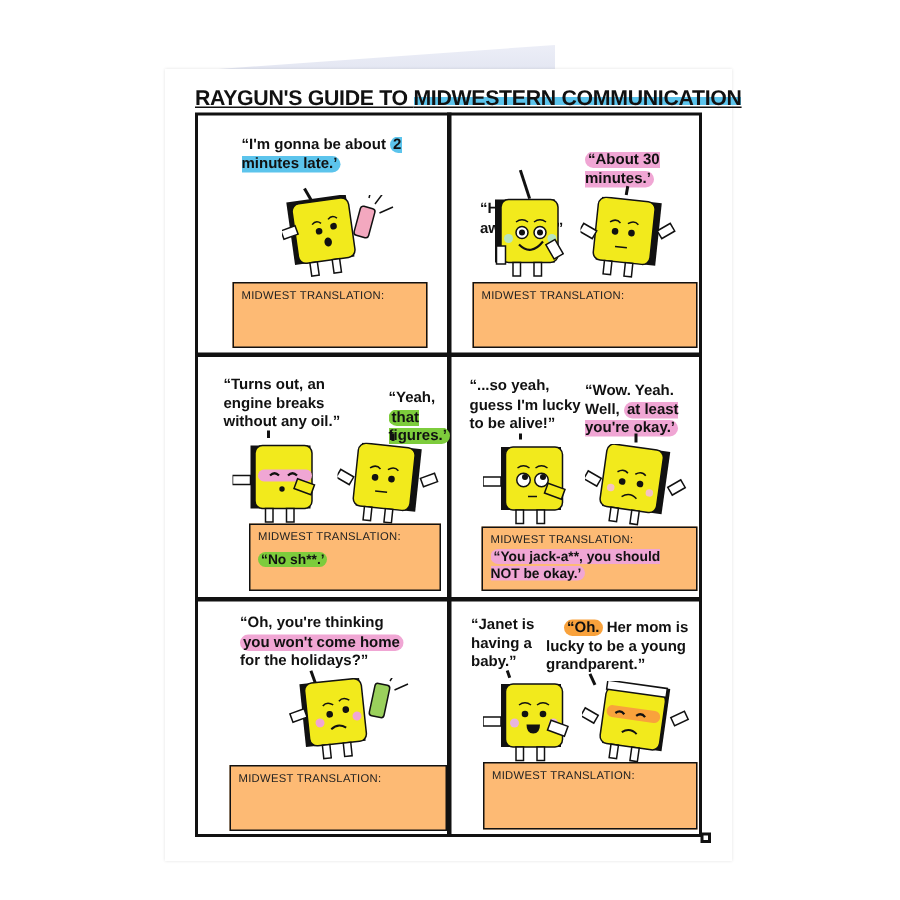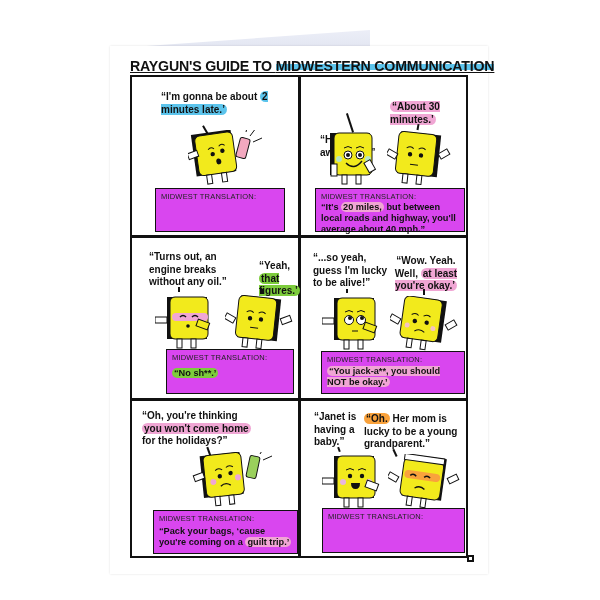--- a/index.html
+++ b/index.html
@@ -11,22 +11,22 @@
   .grid{position:absolute;left:130px;top:75px;width:338px;height:483px;border:2.5px solid #111;box-sizing:border-box;}
   .vline{position:absolute;left:298px;top:75px;width:2.5px;height:483px;background:#111;}
   .hline{position:absolute;left:130px;width:338px;height:2.5px;background:#111;}
   .logo{position:absolute;left:467px;top:555px;width:7px;height:7px;background:#111;}
   .logo:after{content:"";position:absolute;left:2px;top:2px;width:3px;height:3px;background:#fff;}
   .bubble{position:absolute;font-weight:bold;font-size:10px;line-height:12.5px;color:#111;}
   .tail{position:absolute;width:1.5px;background:#111;}
   .hl-blue{background:#5cc4ec;border-radius:6px;padding:0 2px;}
   .hl-pink{background:#f0a6d4;border-radius:6px;padding:0 2px;}
   .hl-green{background:#7dcc3c;border-radius:6px;padding:0 2px;}
-  .hl-orange{background:#f9a23c;border-radius:6px;padding:0 2px;}
-  .tbox{position:absolute;border:1.5px solid #111;background:#d946ef;padding:3px 5px;box-sizing:border-box;}
+  .hl-orange{background:#f9a23c;border-radius:6px;padding:0 2px;margin-left:12px;}
+  .tbox{position:absolute;border:1.5px solid #111;background:#fdba74;padding:3px 5px;box-sizing:border-box;}
   .tlabel{font-size:7.5px;color:#222;letter-spacing:0.2px;display:block;margin-bottom:1px;}
   .ttext{font-size:9.2px;font-weight:bold;line-height:11px;color:#111;}
   .char{position:absolute;}
 </style>
 </head>
 <body>
 
 <div class="backflap"></div>
 <div class="card"></div>
 
@@ -106,21 +106,20 @@
       <path d="M19 18 q4 -3 7 0 M31 18 q4 -3 7 0" stroke="#111" fill="none"></path>
       <path d="M24 34 h8" stroke="#111"></path>
       <rect x="18" y="44" width="5" height="9" fill="#fff" stroke="#111"></rect>
       <rect x="32" y="44" width="5" height="9" fill="#fff" stroke="#111"></rect>
     </g>
     <rect x="0" y="20" width="10" height="6" fill="#fff" stroke="#111" transform="rotate(30 5 23)"></rect>
     <rect x="52" y="20" width="10" height="6" fill="#fff" stroke="#111" transform="rotate(-30 57 23)"></rect>
   </svg>
   <div class="tbox" style="left:315px;top:188px;width:150px;height:44px;">
     <span class="tlabel">MIDWEST TRANSLATION:</span>
-    <div class="ttext"><span>“It's </span><span class="hl-pink">20 miles,</span><span> but between local roads and highway, you'll average about 40 mph.”</span></div>
   </div>
 </div>
 
 <div>
   <div class="bubble" style="left:149px;top:251px;width:82px;"><span>“Turns out, an engine breaks without any oil.”</span></div>
   <div class="tail" style="left:178px;top:287px;height:5px;"></div>
   <div class="bubble" style="left:243px;top:260px;width:52px;margin-left:16px;"><span>“Yeah, </span><span class="hl-green">that figures.’</span></div>
   <div class="tail" style="left:261px;top:289px;height:5px;"></div>
   <svg class="char" style="left:155px;top:295px" width="70" height="56" viewBox="0 0 70 56">
     <rect x="12" y="2" width="40" height="42" fill="#111"></rect>
@@ -149,21 +148,21 @@
   </svg>
   <div class="tbox" style="left:166px;top:349px;width:128px;height:45px;">
     <span class="tlabel">MIDWEST TRANSLATION:</span>
     <div class="ttext" style="margin-top:6px"><span class="hl-green">“No sh**.’</span></div>
   </div>
 </div>
 
 <div>
   <div class="bubble" style="left:313px;top:252px;width:82px;"><span>“...so yeah, guess I'm lucky to be alive!”</span></div>
   <div class="tail" style="left:346px;top:289px;height:4px;"></div>
-  <div class="bubble" style="left:390px;top:255px;width:72px;text-align:center;"><span>“Wow. Yeah. Well, </span><span class="hl-pink">at least you're okay.’</span></div>
+  <div class="bubble" style="left:390px;top:255px;width:72px;"><span>“Wow. Yeah. Well, </span><span class="hl-pink">at least you're okay.’</span></div>
   <div class="tail" style="left:423px;top:289px;height:6px;"></div>
   <svg class="char" style="left:322px;top:296px" width="70" height="56" viewBox="0 0 70 56">
     <rect x="12" y="2" width="40" height="42" fill="#111"></rect>
     <rect x="15" y="2" width="38" height="42" rx="5" fill="#f2ea1c" stroke="#111"></rect>
     <circle cx="27" cy="24" r="4.5" fill="#fff" stroke="#111"></circle>
       <circle cx="28" cy="22" r="2" fill="#111"></circle>
     <circle cx="39" cy="24" r="4.5" fill="#fff" stroke="#111"></circle>
       <circle cx="40" cy="22" r="2" fill="#111"></circle>
     <path d="M23 16 q4 -3 8 0 M35 16 q4 -3 8 0" stroke="#111" fill="none"></path>
     <path d="M30 35 h6" stroke="#111"></path>
@@ -188,42 +187,41 @@
     <rect x="0" y="20" width="10" height="6" fill="#fff" stroke="#111" transform="rotate(30 5 23)"></rect>
     <rect x="56" y="26" width="10" height="6" fill="#fff" stroke="#111" transform="rotate(-30 61 29)"></rect>
   </svg>
   <div class="tbox" style="left:321px;top:351px;width:144px;height:43px;">
     <span class="tlabel">MIDWEST TRANSLATION:</span>
     <div class="ttext" style="margin-top:2px"><span class="hl-pink">“You jack-a**, you should NOT be okay.’</span></div>
   </div>
 </div>
 
 <div>
-  <div class="bubble" style="left:142px;top:410px;width:115px;"><span>“Oh, you're thinking </span><span class="hl-pink">you won't come home</span><span> for the holidays?”</span></div>
+  <div class="bubble" style="left:160px;top:410px;width:115px;"><span>“Oh, you're thinking </span><span class="hl-pink">you won't come home</span><span> for the holidays?”</span></div>
   <div class="tail" style="left:208px;top:447px;height:10px;transform:rotate(-20deg);"></div>
   <svg class="char" style="left:192px;top:452px" width="85" height="58" viewBox="0 0 85 58">
     <g transform="rotate(-6 30 26)">
       <rect x="10" y="2" width="40" height="42" fill="#111"></rect>
       <rect x="13" y="2" width="38" height="42" rx="5" fill="#f2ea1c" stroke="#111"></rect>
       <circle cx="28" cy="24" r="2.2" fill="#111"></circle>
         <circle cx="39" cy="22" r="2.2" fill="#111"></circle>
       <path d="M24 18 q3 -3 7 0 M35 16 q3 -3 7 0" stroke="#111" fill="none"></path>
       <path d="M28 34 q5 -4 10 0" stroke="#111" fill="none" stroke-width="1.3"></path>
       <circle cx="21" cy="29" r="3" fill="#f0a6d4"></circle>
         <circle cx="46" cy="27" r="3" fill="#f0a6d4"></circle>
       <rect x="21" y="44" width="5" height="9" fill="#fff" stroke="#111"></rect>
       <rect x="35" y="44" width="5" height="9" fill="#fff" stroke="#111"></rect>
     </g>
     <rect x="2" y="22" width="10" height="6" fill="#fff" stroke="#111" transform="rotate(-20 7 25)"></rect>
     <rect x="56" y="4" width="10" height="22" rx="2" fill="#9ad05c" stroke="#111" transform="rotate(12 61 15)"></rect>
     <path d="M68 2 l5 -8 M71 8 l9 -4 M63 -2 l2 -6" stroke="#111" stroke-width="1"></path>
   </svg>
   <div class="tbox" style="left:153px;top:510px;width:145px;height:44px;">
     <span class="tlabel">MIDWEST TRANSLATION:</span>
-    <div class="ttext" style="margin-top:3px"><span>“Pack your bags, ‘cause you're coming on a </span><span class="hl-pink">guilt trip.’</span></div>
   </div>
 </div>
 
 <div>
   <div class="bubble" style="left:314px;top:411px;width:56px;"><span>“Janet is having a baby.”</span></div>
   <div class="tail" style="left:338px;top:447px;height:5px;transform:rotate(-20deg);"></div>
   <div class="bubble" style="left:364px;top:413px;width:100px;"><span class="hl-orange">“Oh.</span><span> Her mom is lucky to be a young grandparent.”</span></div>
   <div class="tail" style="left:394px;top:449px;height:8px;transform:rotate(-25deg);"></div>
   <svg class="char" style="left:322px;top:454px" width="70" height="56" viewBox="0 0 70 56">
     <rect x="12" y="2" width="40" height="42" fill="#111"></rect>

